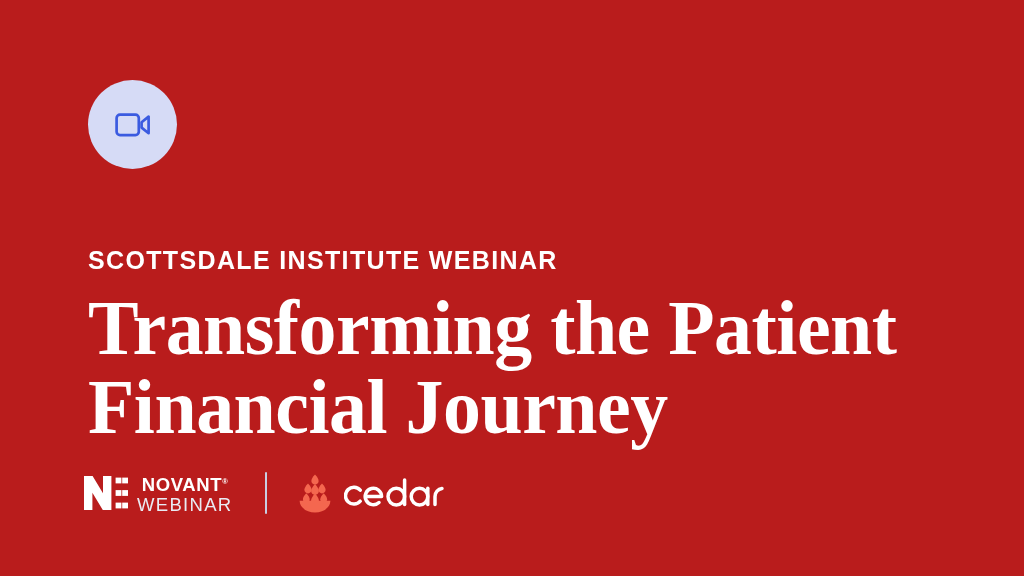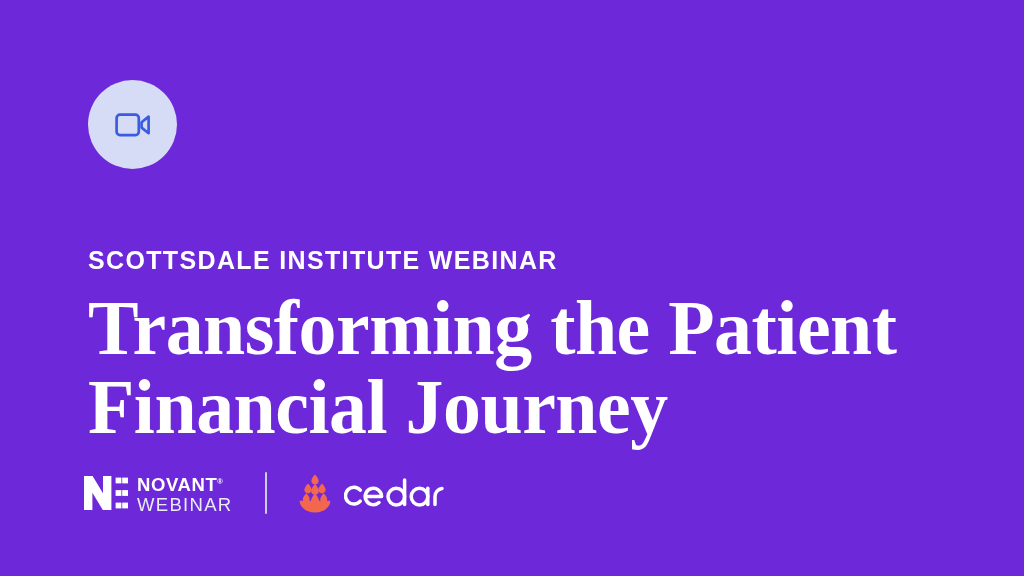--- a/index.html
+++ b/index.html
@@ -4,21 +4,21 @@
 <style>
   html, body {
     margin: 0;
     padding: 0;
     background: #0a1b4d;
   }
   #slide {
     position: relative;
     width: 1024px;
     height: 576px;
-    background: #6d28d9;
+    background: #b91c1c;
     overflow: hidden;
     font-family: "Liberation Sans", sans-serif;
   }
 
   
   #icon-badge {
     position: absolute;
     left: 88px;
     top: 80px;
     width: 89px;
@@ -83,20 +83,21 @@
     align-items: center;
     height: 34px;
   }
   .novant-mark svg { display: block; }
   .novant-words {
     display: flex;
     flex-direction: column;
     justify-content: center;
     margin-left: 9px;
     height: 36px;
+    text-align: center;
   }
   .novant-top {
     font-family: "Liberation Sans", sans-serif;
     font-weight: 700;
     font-size: 18.5px;
     line-height: 19px;
     letter-spacing: 0.6px;
     color: #ffffff;
     white-space: nowrap;
     position: relative;

